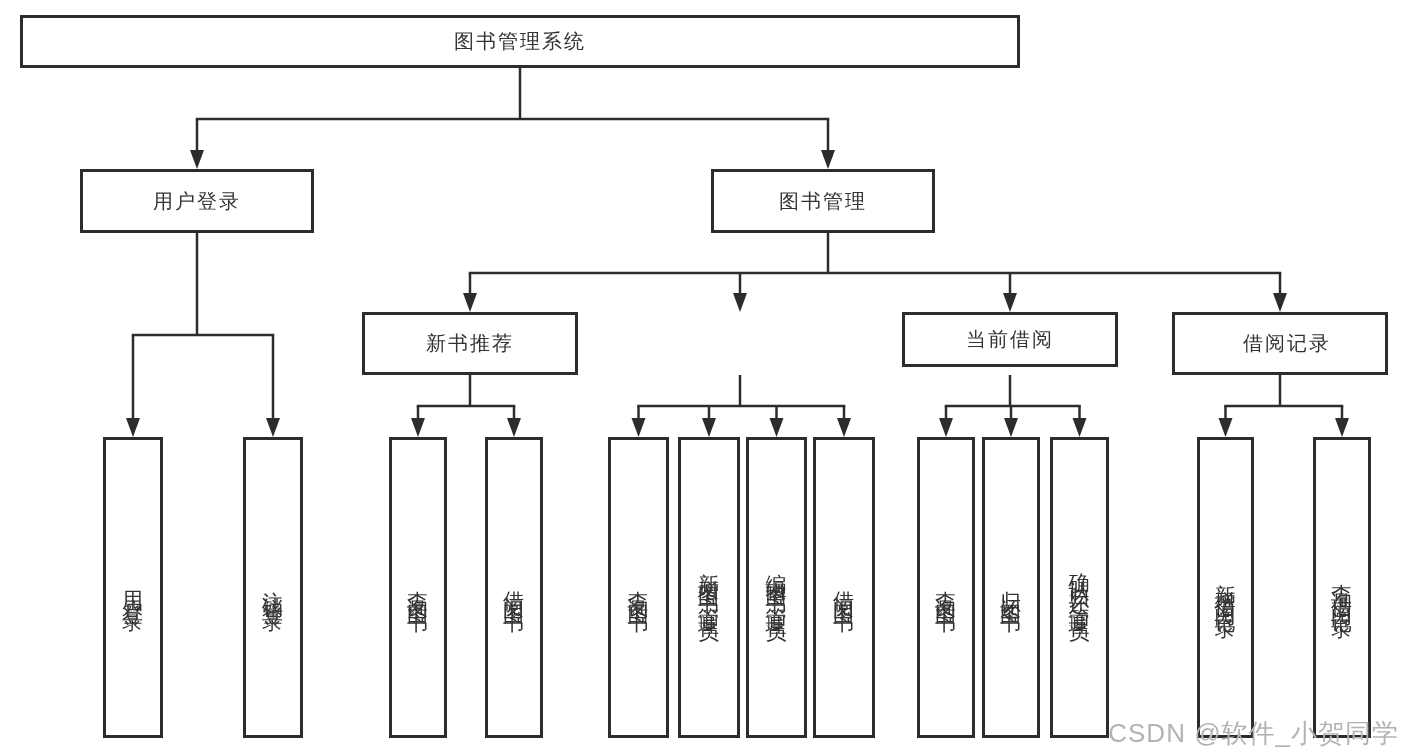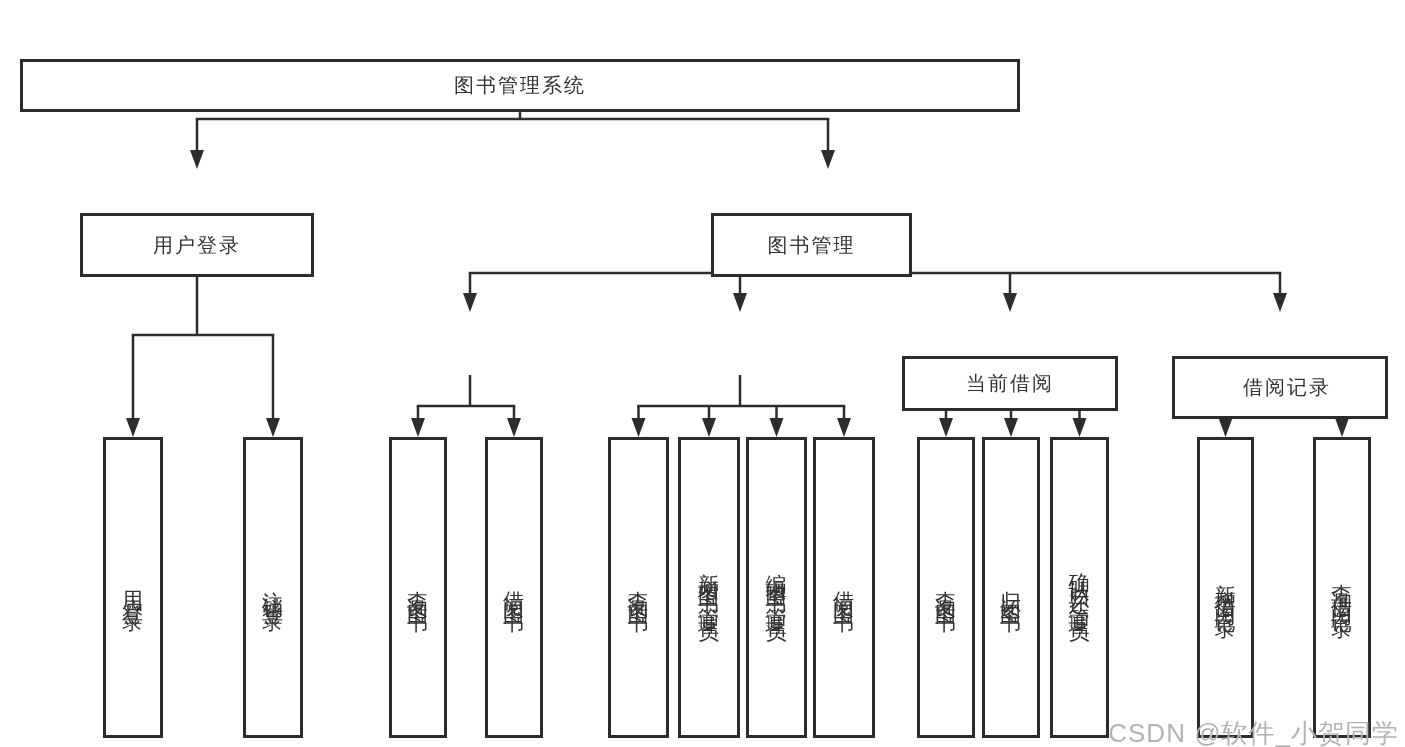--- a/index.html
+++ b/index.html
@@ -25,33 +25,32 @@
     border: 3px solid #2c2c2c;
     display: flex;
     align-items: center;
     justify-content: center;
     z-index: 1;
   }
   .node.h {
     font-size: 20px;
     letter-spacing: 2px;
     white-space: nowrap;
-    margin-top: 44px;
   }
   .node.leaf .vtext {
     writing-mode: vertical-rl;
     text-orientation: mixed;
     font-size: 21px;
     letter-spacing: 7px;
     line-height: 1;
   }
   
   #node-root    { left: 20px;   top: 15px;  width: 1000px; height: 53px; }
   #node-login   { left: 80px;   top: 169px; width: 234px;  height: 64px; }
-  #node-mgmt    { left: 711px;  top: 169px; width: 201px;  height: 64px; }
+  #node-mgmt    { left: 711px;  top: 169px; width: 224px;  height: 64px; }
   #node-newbook { left: 362px;  top: 312px; width: 216px;  height: 63px; }
   #node-borrow  { left: 632px;  top: 312px; width: 216px;  height: 63px; }
   #node-current { left: 902px;  top: 312px; width: 216px;  height: 55px; }
   #node-records { left: 1172px; top: 312px; width: 216px;  height: 63px; padding-left: 14px; }
   .leaf { top: 437px; height: 301px; }
   #node-u1 { left: 103px;  width: 60px; }
   #node-u2 { left: 243px;  width: 60px; }
   #node-n1 { left: 389px;  width: 58px; }
   #node-n2 { left: 485px;  width: 58px; }
   #node-b1 { left: 608px;  width: 61px; }
@@ -133,20 +132,21 @@
       <line x1="1342" y1="406" x2="1342" y2="425" stroke="#2c2c2c" stroke-width="2.5"></line>
       <polygon points="1335,418 1349,418 1342,437" fill="#2c2c2c"></polygon>
     </svg>
 
   <div class="node h" id="node-root">图书管理系统</div>
 
   <div class="node h" id="node-login">用户登录</div>
 
   <div class="node h" id="node-mgmt">图书管理</div>
 
+  <div class="node h" id="node-newbook">新书推荐</div>
 
 
   <div class="node h" id="node-current">当前借阅</div>
 
   <div class="node h" id="node-records">借阅记录</div>
 
   <div class="node leaf" id="node-u1">
     <span class="vtext">用户登录</span>
   </div>
 

